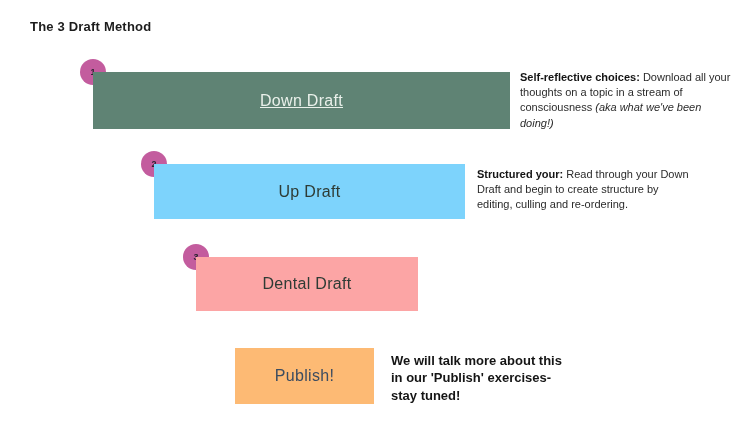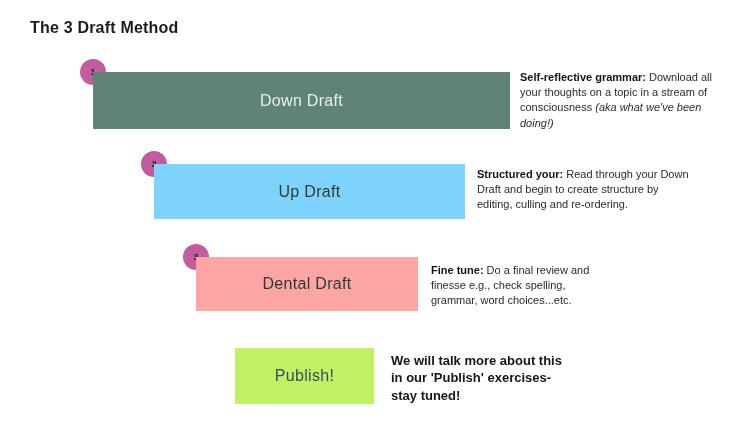--- a/index.html
+++ b/index.html
@@ -5,38 +5,38 @@
   * { margin:0; padding:0; box-sizing:border-box; }
   html,body { background:#ffffff; }
   body {
     width:750px; height:422px; position:relative; overflow:hidden;
     font-family:"Liberation Sans", sans-serif;
   }
   .canvas { position:absolute; inset:0; background:#ffffff; }
 
   .title {
     position:absolute; left:30px; top:19px;
-    font-size:16px; font-weight:800; color:#1c1c1c; letter-spacing:.2px;text-align:right;
+    font-size:13px; font-weight:800; color:#1c1c1c; letter-spacing:.2px;text-align:right;
   }
 
   .bar {
     position:absolute; display:flex; align-items:center; justify-content:center;
   }
   .bar-label { font-size:16px; letter-spacing:.3px; }
 
   .bar1 { left:93px;  top:72px;  width:417px; height:57px; background:#5F8374; }
-  .bar1 .bar-label { color:#E9F0EA; }
+  .bar1 .bar-label { color:#E9F0EA;text-decoration:underline; }
 
   .bar2 { left:154px; top:164px; width:311px; height:55px; background:#7dd3fc; }
   .bar2 .bar-label { color:#2E3B35; }
 
   .bar3 { left:196px; top:257px; width:222px; height:54px; background:#fca5a5; }
   .bar3 .bar-label { color:#2E3B35; }
 
-  .bar4 { left:235px; top:348px; width:139px; height:56px; background:#bef264; }
+  .bar4 { left:235px; top:348px; width:139px; height:56px; background:#fdba74; }
   .bar4 .bar-label { color:#3C4C60; }
 
   .badge {
     position:absolute; width:26px; height:26px; border-radius:50%;
     background:#C35C9E; display:flex; align-items:center; justify-content:center;
     font-size:9px; font-weight:700; color:#2a2430;
   }
   .badge1 { left:80px;  top:59px;  }
   .badge2 { left:141px; top:151px; }
   .badge3 { left:183px; top:244px; }
@@ -58,36 +58,35 @@
 <div class="canvas">
 
   <h1 class="title">The 3 Draft Method</h1>
 
   <div class="badge badge1">
     <span>1</span>
   </div>
   <div class="bar bar1">
     <span class="bar-label">Down Draft</span>
   </div>
-  <p class="desc desc1"><b>Self-reflective grammar:</b><span> Download all your thoughts on a topic in a stream of consciousness </span><i>(aka what we've been doing!)</i></p>
+  <p class="desc desc1"><b>Self-reflective choices:</b><span> Download all your thoughts on a topic in a stream of consciousness </span><i>(aka what we've been doing!)</i></p>
 
   <div class="badge badge2">
     <span>2</span>
   </div>
   <div class="bar bar2">
     <span class="bar-label">Up Draft</span>
   </div>
   <p class="desc desc2"><b>Structured your:</b><span> Read through your Down Draft and begin to create structure by editing, culling and re-ordering.</span><i></i></p>
 
   <div class="badge badge3">
     <span>3</span>
   </div>
   <div class="bar bar3">
     <span class="bar-label">Dental Draft</span>
   </div>
-  <p class="desc desc3"><b>Fine tune:</b><span> Do a final review and finesse e.g., check spelling, grammar, word choices...etc.</span><i></i></p>
 
   <div class="bar bar4">
     <span class="bar-label">Publish!</span>
   </div>
   <p class="desc desc4">We will talk more about this in our 'Publish' exercises- stay tuned!</p>
 
 </div>
 
 </body></html>

